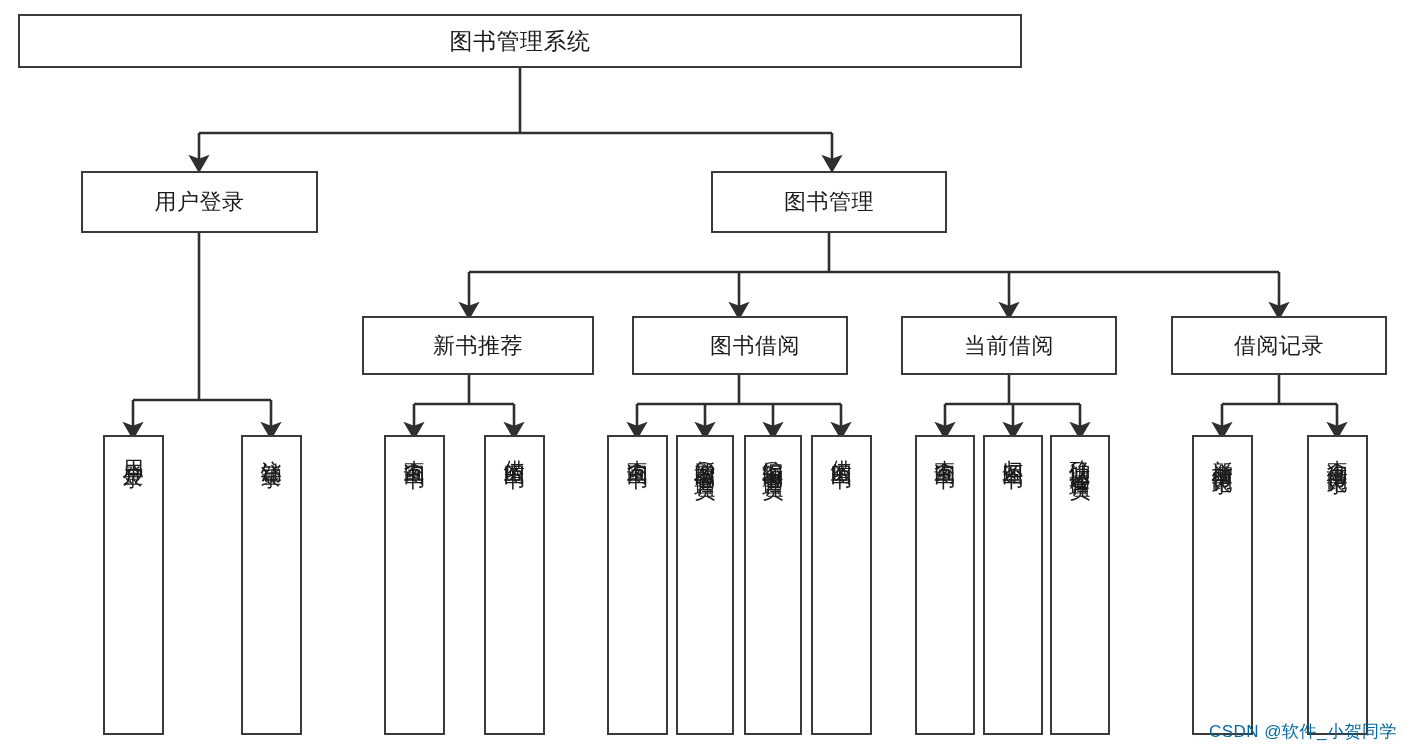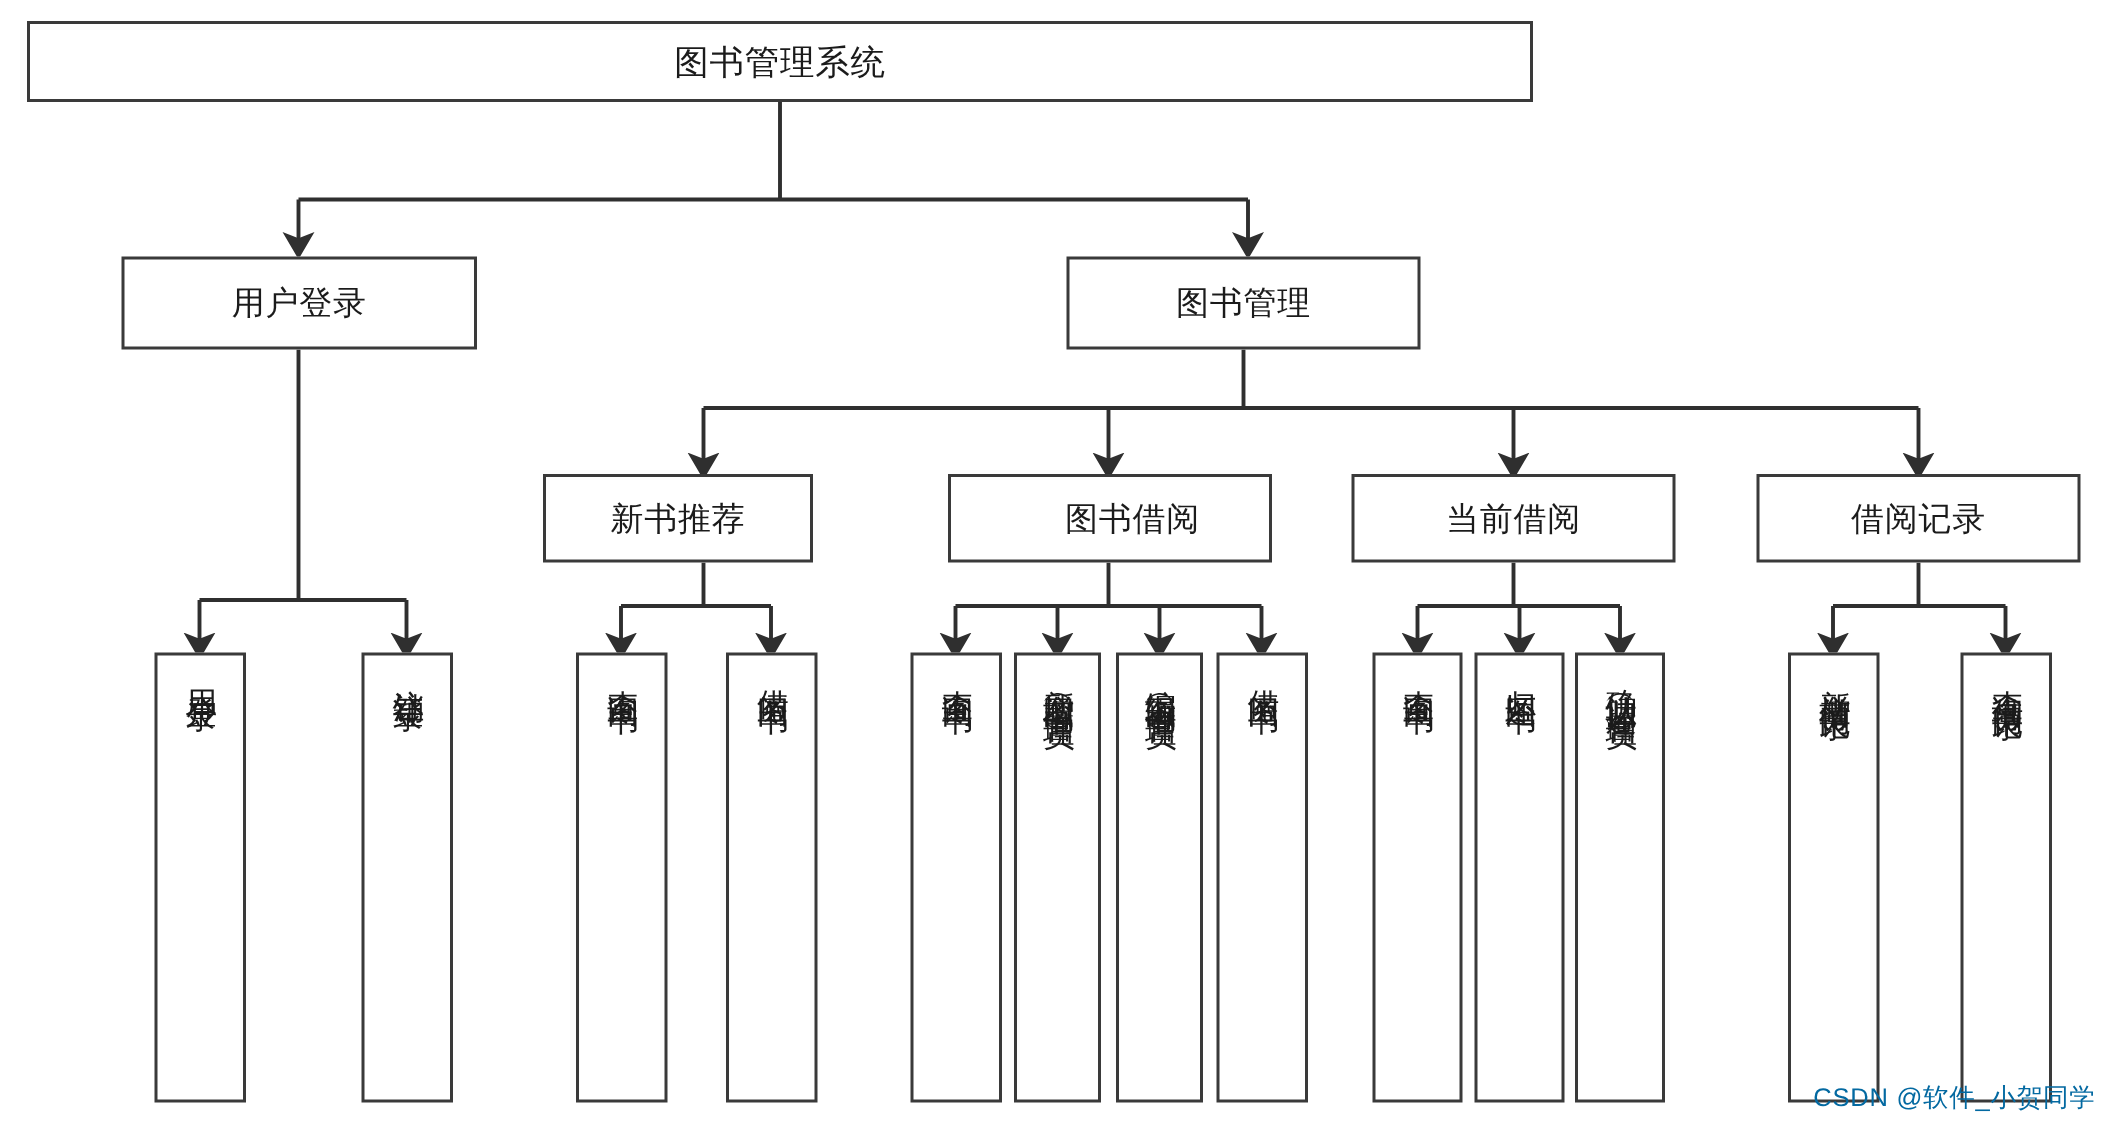--- a/index.html
+++ b/index.html
@@ -135,21 +135,21 @@
     <span class="node-label">图书管理系统</span>
   </div>
 
   <div class="node-box horiz" style="left:81px; top:171px; width:237px; height:62px;">
     <span class="node-label">用户登录</span>
   </div>
   <div class="node-box horiz" style="left:711px; top:171px; width:236px; height:62px;">
     <span class="node-label">图书管理</span>
   </div>
 
-  <div class="node-box horiz" style="left:362px; top:316px; width:180px; height:59px;">
+  <div class="node-box horiz" style="left:362px; top:316px; width:232px; height:59px;">
     <span class="node-label">新书推荐</span>
   </div>
   <div class="node-box horiz" style="left:632px; top:316px; width:216px; height:59px;padding-left:30px;">
     <span class="node-label">图书借阅</span>
   </div>
   <div class="node-box horiz" style="left:901px; top:316px; width:216px; height:59px;">
     <span class="node-label">当前借阅</span>
   </div>
   <div class="node-box horiz" style="left:1171px; top:316px; width:216px; height:59px;">
     <span class="node-label">借阅记录</span>

